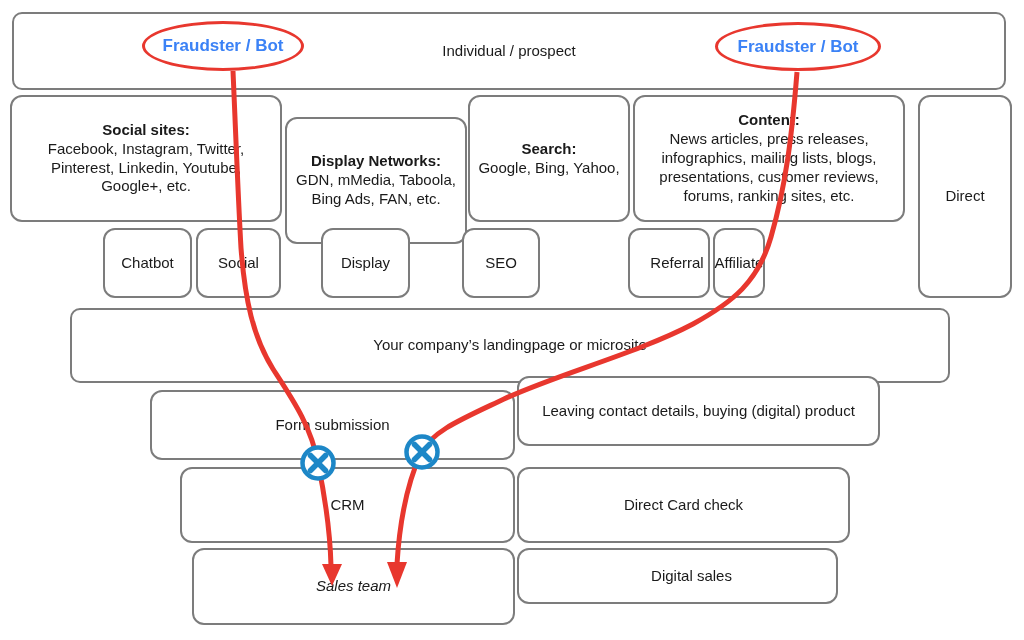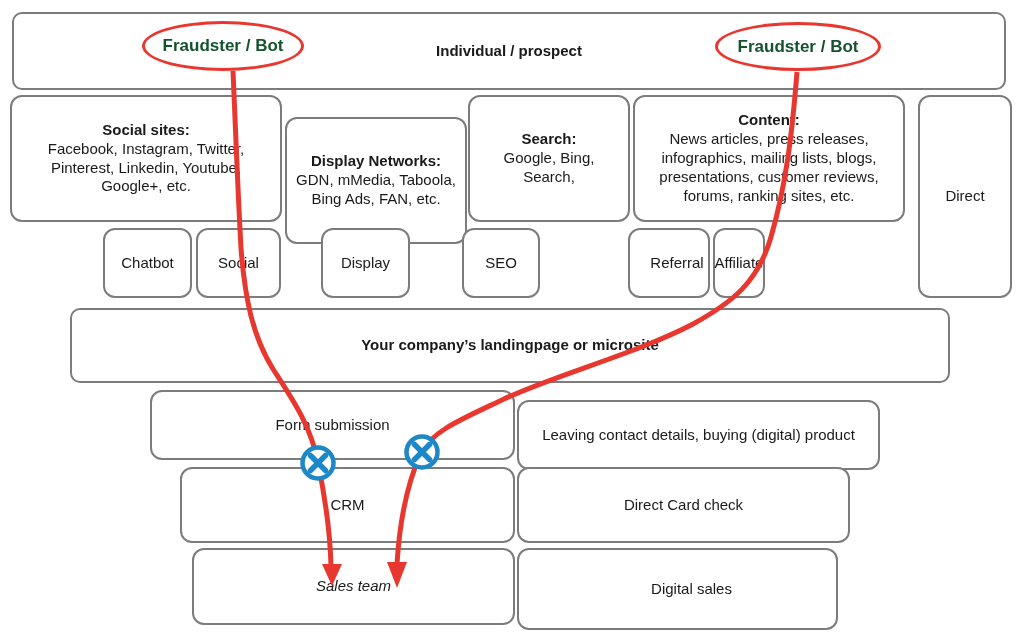--- a/index.html
+++ b/index.html
@@ -7,24 +7,24 @@
     position:relative;width:1024px;height:640px;background:#ffffff;
     font-family:"Liberation Sans",sans-serif;color:#1a1a1a;overflow:hidden;
   }
   .box{
     position:absolute;background:#ffffff;border:2px solid #7c7c7c;border-radius:12px;
     display:flex;flex-direction:column;align-items:center;justify-content:center;
     text-align:center;font-size:15px;line-height:1.26;box-sizing:border-box;
     padding:4px 8px;z-index:1;
   }
   .box .title{font-weight:bold;display:block;}
-  .bold{font-weight:bold;}
+  .bold{font-weight:normal;}
   .ellipse{
     position:absolute;border:3px solid #e8372e;border-radius:50%;background:#ffffff;
-    display:flex;align-items:center;justify-content:center;color:#14532d;
+    display:flex;align-items:center;justify-content:center;color:#3b82f6;
     font-weight:bold;font-size:17px;box-sizing:border-box;z-index:6;
   }
   svg.overlay{position:absolute;left:0;top:0;z-index:5;pointer-events:none;}
 </style>
 </head>
 <body>
 
 <div class="stage">
 
   <div class="box" style="left:12px;top:12px;width:994px;height:78px;border-radius:10px;">
@@ -34,21 +34,21 @@
   <div class="box" style="left:10px;top:95px;width:272px;height:127px;">
     <span class="title">Social sites:</span>
     <span>Facebook, Instagram, Twitter, Pinterest, Linkedin, Youtube, Google+, etc.</span>
   </div>
   <div class="box" style="left:285px;top:95px;width:182px;height:127px;margin-top:22px;">
     <span class="title">Display Networks:</span>
     <span>GDN, mMedia, Taboola, Bing Ads, FAN, etc.</span>
   </div>
   <div class="box" style="left:468px;top:95px;width:162px;height:127px;">
     <span class="title">Search:</span>
-    <span>Google, Bing, Search,</span>
+    <span>Google, Bing, Yahoo,</span>
   </div>
   <div class="box" style="left:633px;top:95px;width:272px;height:127px;">
     <span class="title">Content:</span>
     <span>News articles, press releases, infographics, mailing lists, blogs, presentations, customer reviews, forums, ranking sites, etc.</span>
   </div>
   <div class="box" style="left:918px;top:95px;width:94px;height:203px;">
     <span>Direct</span>
   </div>
 
   <div class="box" style="left:103px;top:228px;width:89px;height:70px;">
@@ -70,35 +70,35 @@
     <span>Affiliate</span>
   </div>
 
   <div class="box" style="left:70px;top:308px;width:880px;height:75px;border-radius:10px;">
     <span class="bold">Your company’s landingpage or microsite</span>
   </div>
 
   <div class="box" style="left:150px;top:390px;width:365px;height:70px;">
     <span>Form submission</span>
   </div>
-  <div class="box" style="left:517px;top:400px;width:363px;height:70px;">
+  <div class="box" style="left:517px;top:376px;width:363px;height:70px;">
     <span>Leaving contact details, buying (digital) product</span>
   </div>
 
   <div class="box" style="left:180px;top:467px;width:335px;height:76px;">
     <span>CRM</span>
   </div>
   <div class="box" style="left:517px;top:467px;width:333px;height:76px;">
     <span>Direct Card check</span>
   </div>
 
   <div class="box" style="left:192px;top:548px;width:323px;height:77px;font-style:italic;">
     <span>Sales team</span>
   </div>
-  <div class="box" style="left:517px;top:548px;width:321px;height:82px;padding-left:36px;">
+  <div class="box" style="left:517px;top:548px;width:321px;height:56px;padding-left:36px;">
     <span>Digital sales</span>
   </div>
 
   <svg class="overlay" width="1024" height="640" viewBox="0 0 1024 640">
 
     <path d="M 233 71 C 236 140 238 195 241 248 C 245 300 253 337 273 369 C 293 400 311 426 318 463 C 324 492 330 525 331 566" fill="none" stroke="#e8372e" stroke-width="5"></path>
     <polygon points="322,564 342,564 332,586" fill="#e8372e"></polygon>
 
     <path d="M 797 72 C 792 135 786 185 771 237 C 758 282 733 302 693 324 C 638 353 558 374 504 399 C 462 419 432 431 421 453 C 410 477 400 515 397 564" fill="none" stroke="#e8372e" stroke-width="5"></path>
     <polygon points="387,562 407,562 397,588" fill="#e8372e"></polygon>

